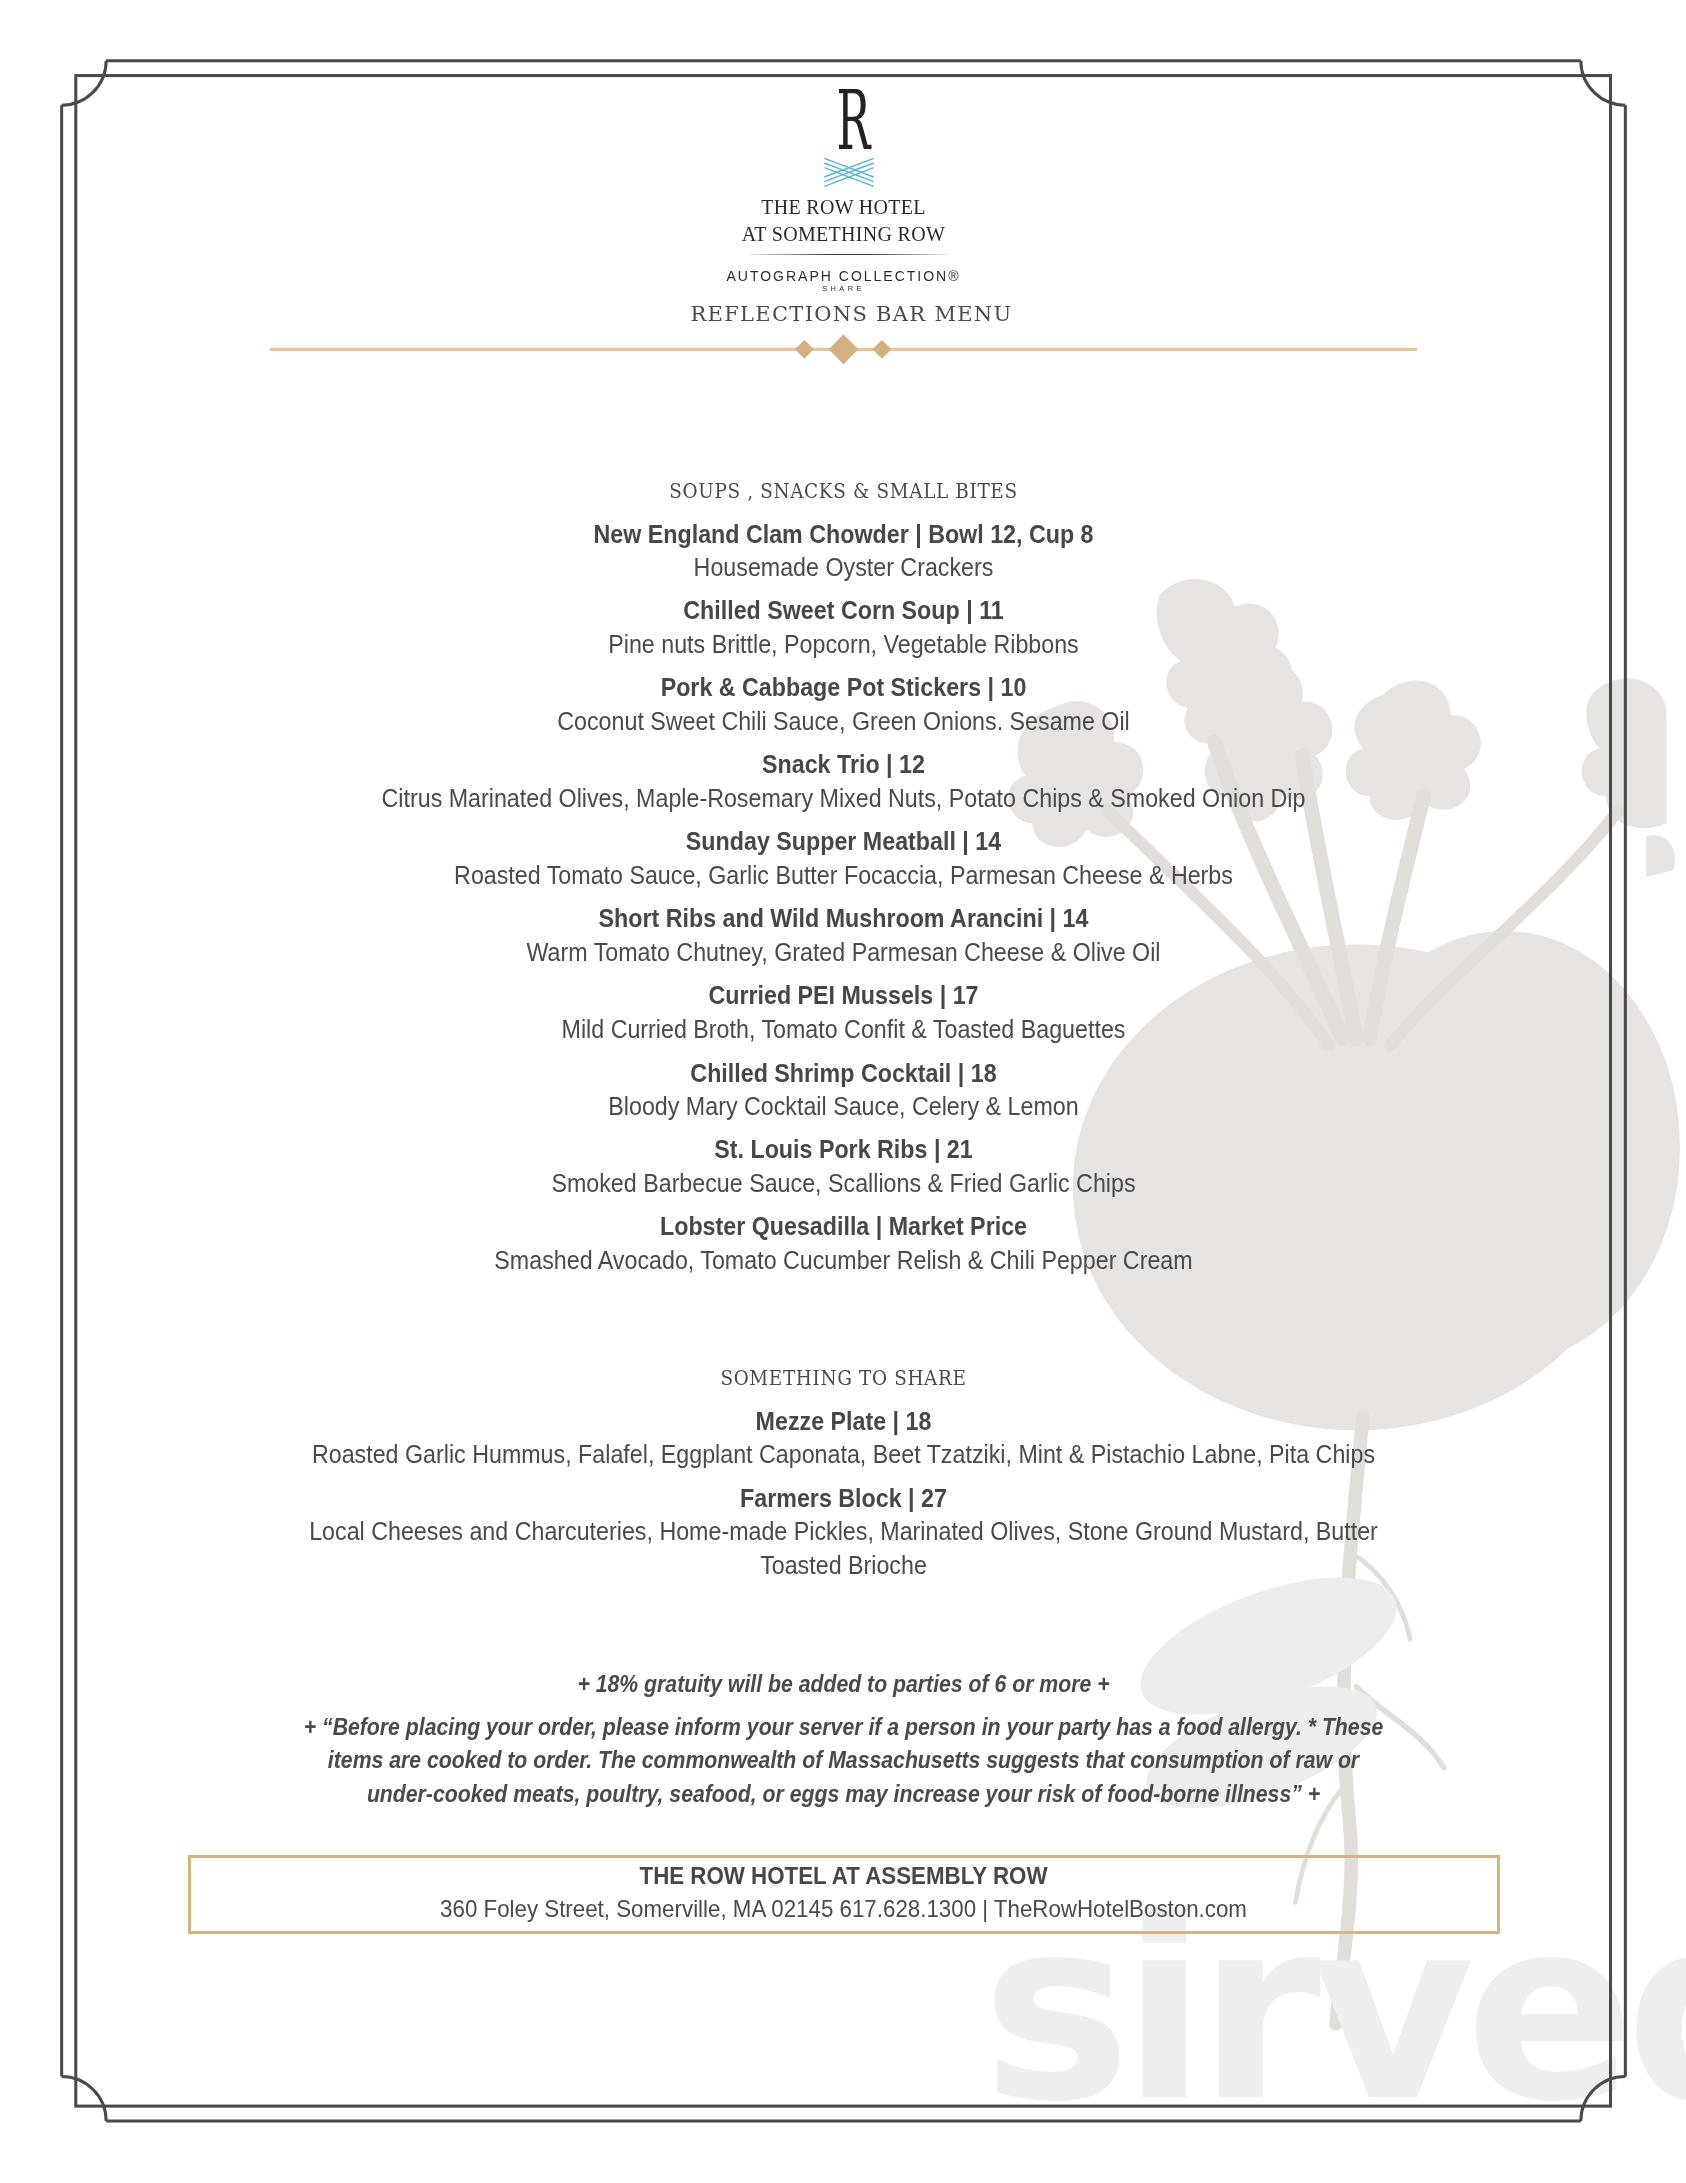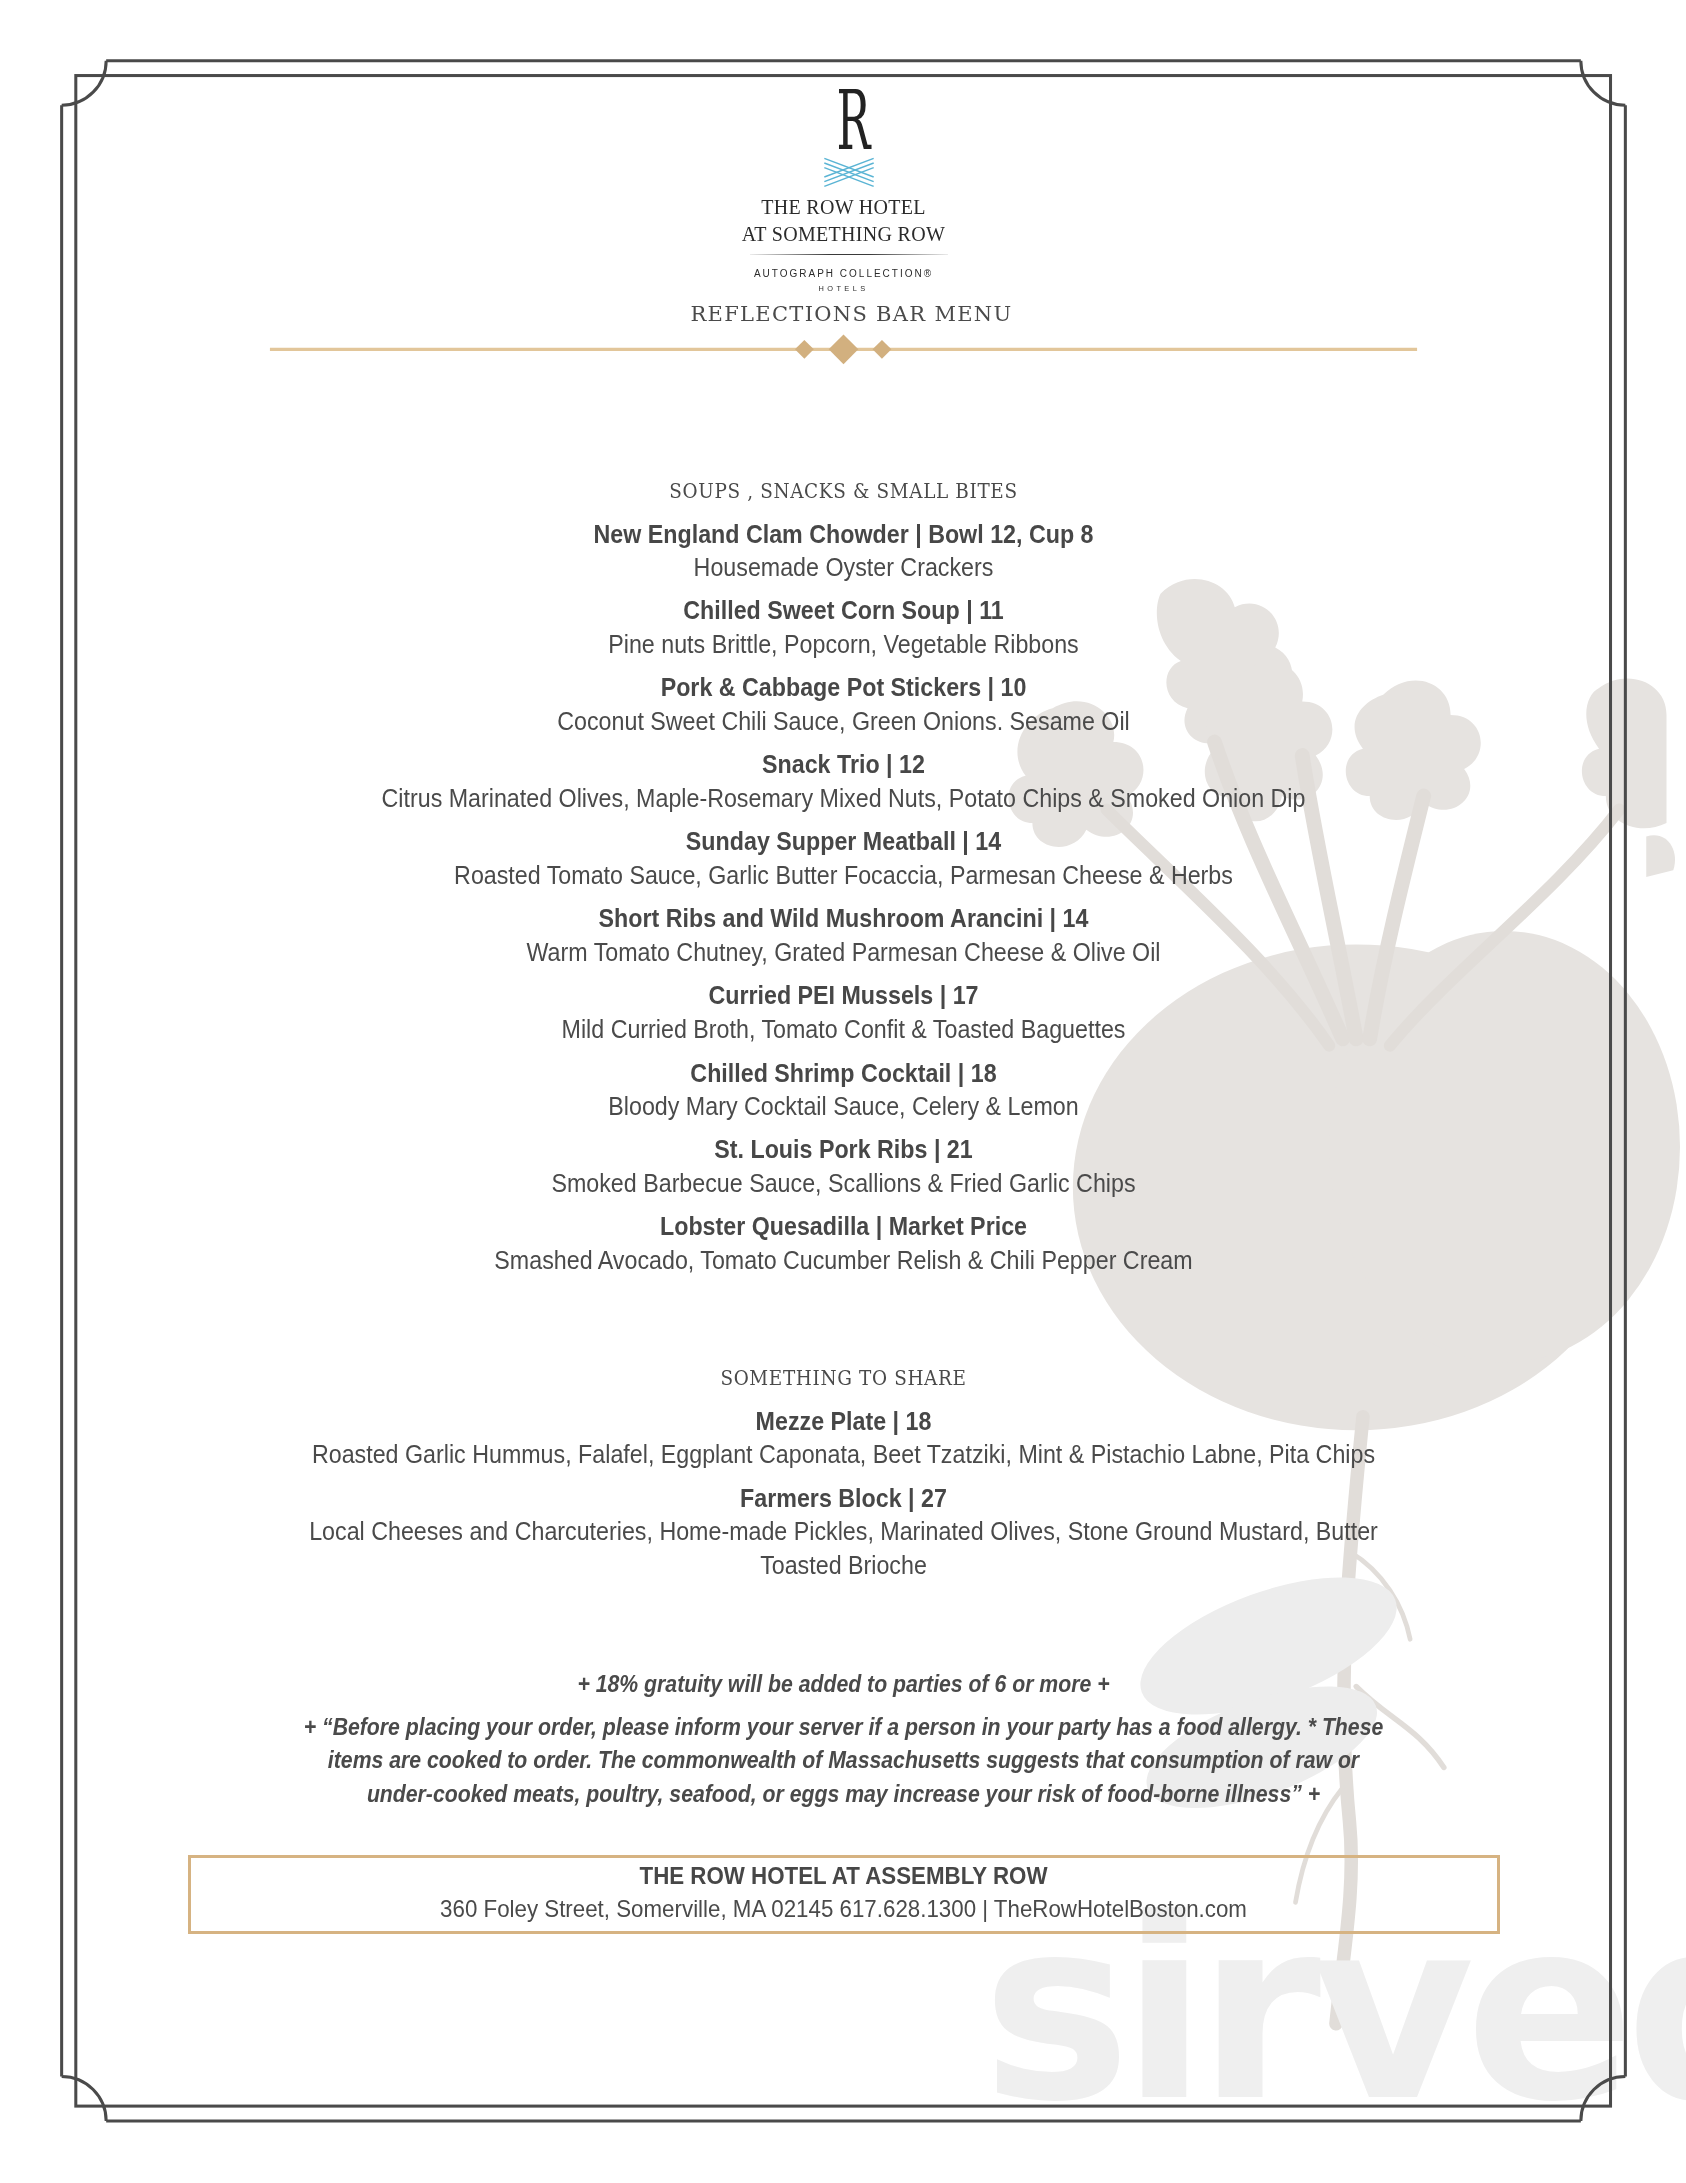--- a/index.html
+++ b/index.html
@@ -5,21 +5,21 @@
   html, body { margin: 0; padding: 0; background: #ffffff; }
   body { width: 1687px; height: 2183px; position: relative; overflow: hidden; font-family: "Liberation Sans", sans-serif; color: #474747; }
   .abs { position: absolute; }
   .frame-svg { position: absolute; left: 0; top: 0; width: 1687px; height: 2183px; }
   .deco-svg { position: absolute; left: 0; top: 0; width: 1687px; height: 2183px; }
   .watermark { position: absolute; left: 982px; top: 1886px; font-family: "DejaVu Sans", sans-serif; font-weight: bold; font-size: 250px; letter-spacing: -9.4px; color: #efefef; line-height: 1; }
   .center { position: absolute; left: 0; width: 1687px; text-align: center; white-space: nowrap; }
   .logo-r { position: absolute; left: 826px; top: 80px; width: 47px; text-align: center; font-family: "DejaVu Serif", serif; font-size: 82px; line-height: 1; color: #222222; transform: scaleX(0.55); transform-origin: center top; }
   .hotel-name { font-family: "Liberation Serif", serif; font-size: 20px; letter-spacing: 0.3px; color: #2b2b2b; line-height: 23px; }
   .brand-rule { position: absolute; left: 750px; top: 254px; width: 198px; height: 1.3px; background: linear-gradient(90deg, rgba(60,60,60,0.1), #3a3a3a 40%, #3a3a3a 60%, rgba(60,60,60,0.1)); }
-  .autograph { font-family: "Liberation Sans", sans-serif; font-size: 10px; letter-spacing: 2px; color: #2b2b2b; }
+  .autograph { font-family: "Liberation Sans", sans-serif; font-size: 14px; letter-spacing: 2px; color: #2b2b2b; }
   .autograph-sub { font-family: "Liberation Sans", sans-serif; font-size: 7.4px; letter-spacing: 3.4px; color: #2b2b2b; }
   .menu-title { font-family: "DejaVu Serif", serif; font-size: 21px; letter-spacing: 1.3px; color: #4a4a4a; padding-left: 8px; }
   .section-title { font-family: "DejaVu Serif", serif; font-size: 20px; letter-spacing: 0.7px; color: #4a4a4a; transform: scaleX(0.92); }
   .item-title { font-family: "Liberation Sans", sans-serif; font-weight: bold; font-size: 25px; color: #474747; transform: scaleX(0.93); }
   .item-desc { font-family: "Liberation Sans", sans-serif; font-size: 25px; color: #4a4a4a; transform: scaleX(0.93); }
   .note { font-family: "Liberation Sans", sans-serif; font-style: italic; font-weight: bold; font-size: 23.6px; color: #4a4a4a; transform: scaleX(0.9); }
   .footer-box { position: absolute; left: 188px; top: 1855px; width: 1306px; height: 73px; border: 3.4px solid #d6b382; }
   .footer-title { font-family: "Liberation Sans", sans-serif; font-weight: bold; font-size: 24px; color: #474747; transform: scaleX(0.93); }
   .footer-addr { font-family: "Liberation Sans", sans-serif; font-size: 24px; color: #4a4a4a; transform: scaleX(0.93); }
 </style>
@@ -89,21 +89,21 @@
     <line x1="0" y1="16" x2="74" y2="44"></line>
     <line x1="0" y1="30" x2="74" y2="2"></line>
     <line x1="0" y1="37" x2="74" y2="9"></line>
     <line x1="0" y1="44" x2="74" y2="16"></line>
   </g>
 </svg>
 <div class="center hotel-name" style="top:196px;">THE ROW HOTEL</div>
 <div class="center hotel-name" style="top:223px;">AT SOMETHING ROW</div>
 <div class="brand-rule"></div>
 <div class="center autograph" style="top:268px;">AUTOGRAPH COLLECTION®</div>
-<div class="center autograph-sub" style="top:284px;">HOTELS</div>
+<div class="center autograph-sub" style="top:284px;">SHARE</div>
 <div class="center menu-title" style="top:302px;">REFLECTIONS BAR MENU</div>
 
 <svg class="abs" style="left:0; top:331px; width:1687px; height:38px;" viewBox="0 490 2500 56">
   <line x1="400" y1="517" x2="2100" y2="517" stroke="#e2c69a" stroke-width="5"></line>
   <polygon points="1192,503 1206,517 1192,531 1178,517" fill="#d2b07f"></polygon>
   <polygon points="1250,495 1272,517 1250,539 1228,517" fill="#d2b07f"></polygon>
   <polygon points="1307,503 1321,517 1307,531 1293,517" fill="#d2b07f"></polygon>
 </svg>
 
 <div class="center section-title" style="top:479px;">SOUPS , SNACKS &amp; SMALL BITES</div>

